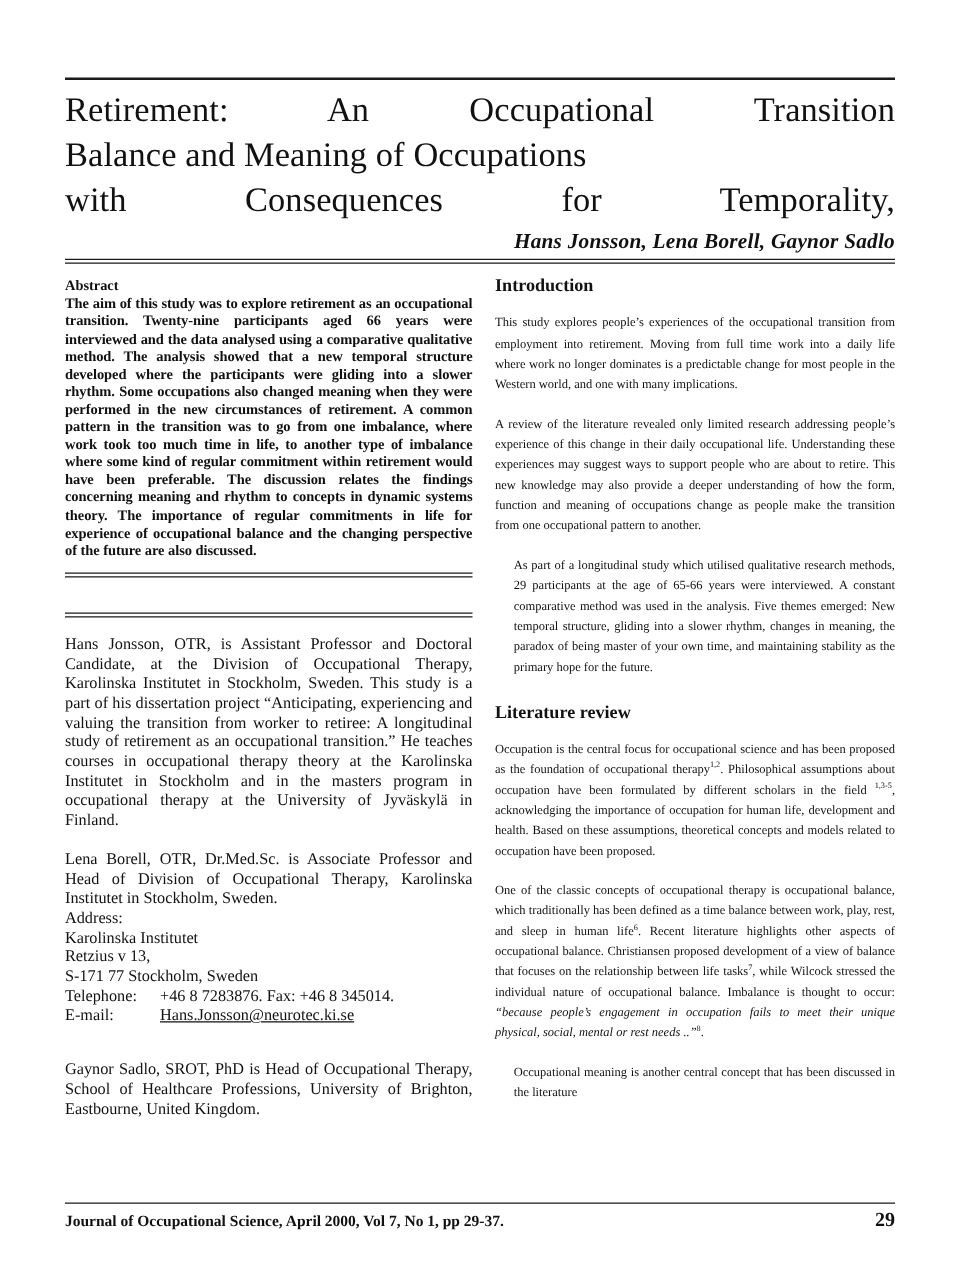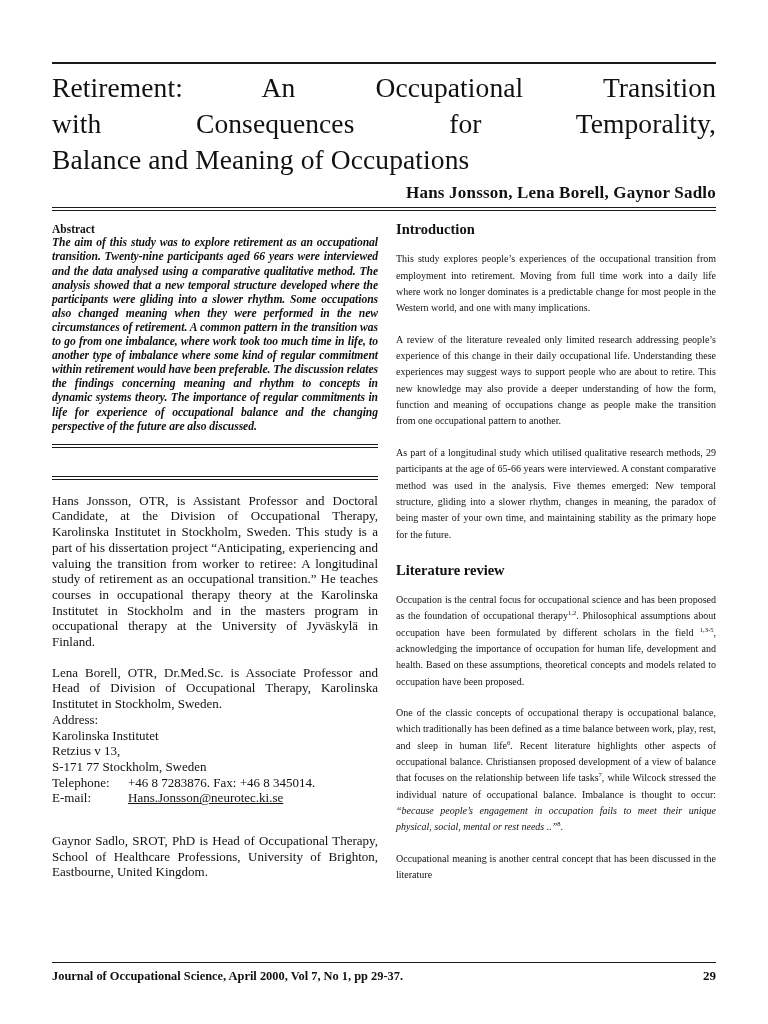--- a/index.html
+++ b/index.html
@@ -58,20 +58,21 @@
     display: block;
     text-align: justify;
     text-align-last: justify;
     white-space: nowrap;
   }
   .title .line.last {
     text-align-last: left;
   }
   .authors {
     font-weight: bold;
+    font-style: italic;
     font-size: 17px;
     text-align: right;
     margin-top: 5px;
     margin-bottom: 4px;
     letter-spacing: 0.2px;
   }
 
   
   .columns {
     display: flex;
@@ -94,21 +95,20 @@
     line-height: 14px;
     margin: 2px 0 0 0;
   }
   .abstract-body {
     font-weight: bold;
     font-size: 11.6px;
     line-height: 14.1px;
     text-align: justify;
     margin: 0;
     letter-spacing: -0.05px;
-    font-style: italic;
   }
 
   
   .kw-wrap {
     padding: 0 0 0 78px;
   }
   .kw-title {
     font-weight: bold;
     font-size: 13px;
     margin-top: 26px;
@@ -155,21 +155,21 @@
     line-height: 18px;
     margin: 0 0 13px 0;
   }
   .sec-head.spaced { margin-top: 18px; }
   .body-par {
     font-size: 10px;
     line-height: 16.35px;
     text-align: justify;
     margin: 0 0 15px 0;
   }
-  .body-par:last-child { margin-bottom: 0; }
+  .body-par:last-child { margin-bottom: 0; margin-left: 15px; }
   sup {
     font-size: 0.66em;
     vertical-align: super;
     line-height: 0;
   }
   em { }
 
   
   .footer {
     position: absolute;
@@ -182,33 +182,33 @@
     width: 100%;
   }
   .footer-row {
     display: flex;
     justify-content: space-between;
     align-items: baseline;
     font-weight: bold;
     font-size: 12.4px;
     padding-top: 5px;
   }
-  .footer-pageno { font-weight: bold; font-size: 13px; }
+  .footer-pageno { font-weight: bold; font-size: 16px; }
 </style>
 </head>
 <body>
 
 <div class="page">
 
   <div id="title-block">
     <div class="rule-single"></div>
     <div class="title">
       <span class="line">Retirement: An Occupational Transition</span>
+      <span class="line last">Balance and Meaning of Occupations</span>
       <span class="line">with Consequences for Temporality,</span>
-      <span class="line last">Balance and Meaning of Occupations</span>
     </div>
     <div class="authors">Hans Jonsson, Lena Borell, Gaynor Sadlo</div>
     <div class="rule-double"></div>
   </div>
 
   <div class="columns">
 
     <div class="col-left">
 
       <div>

